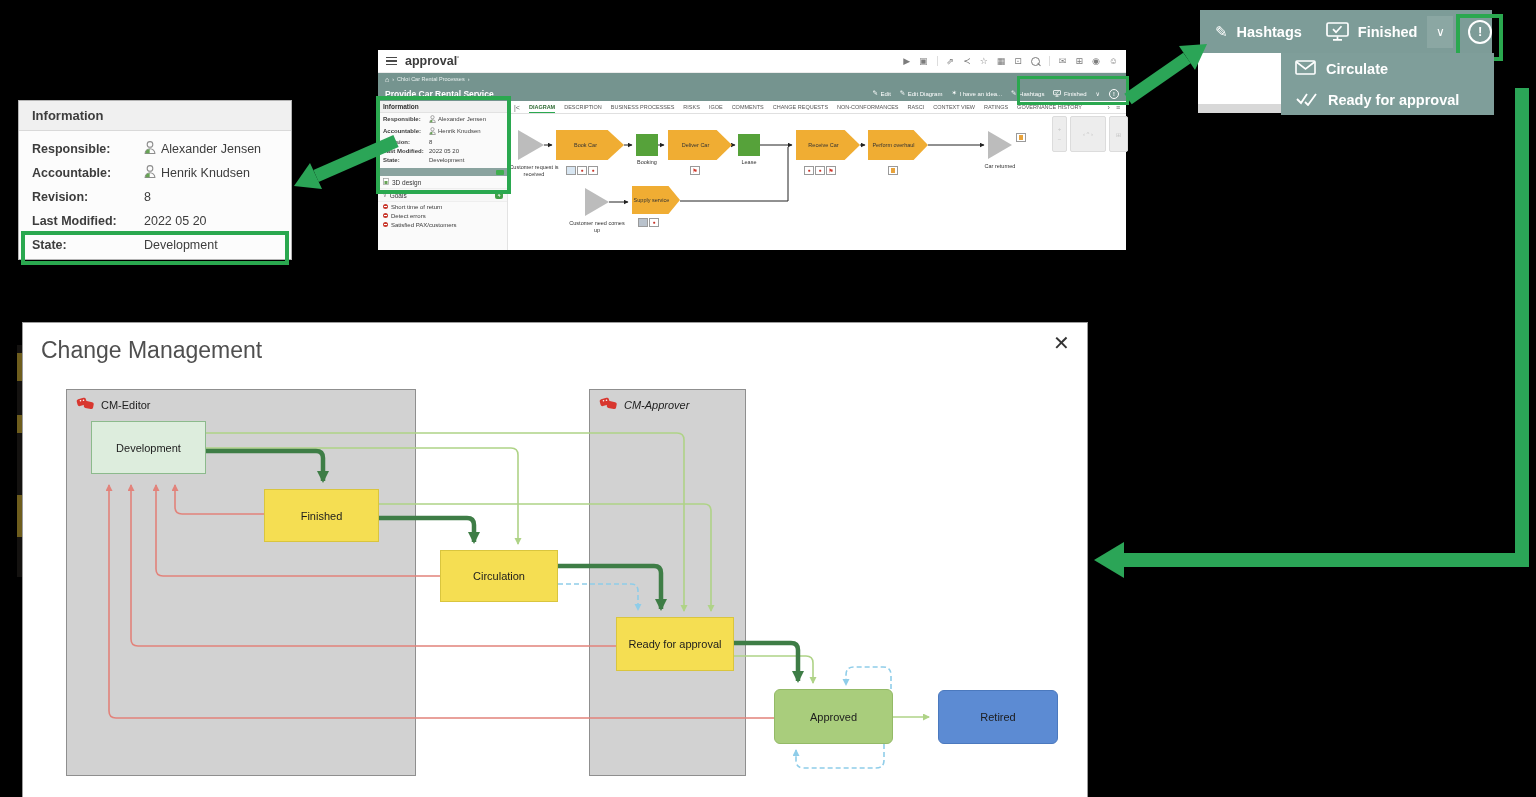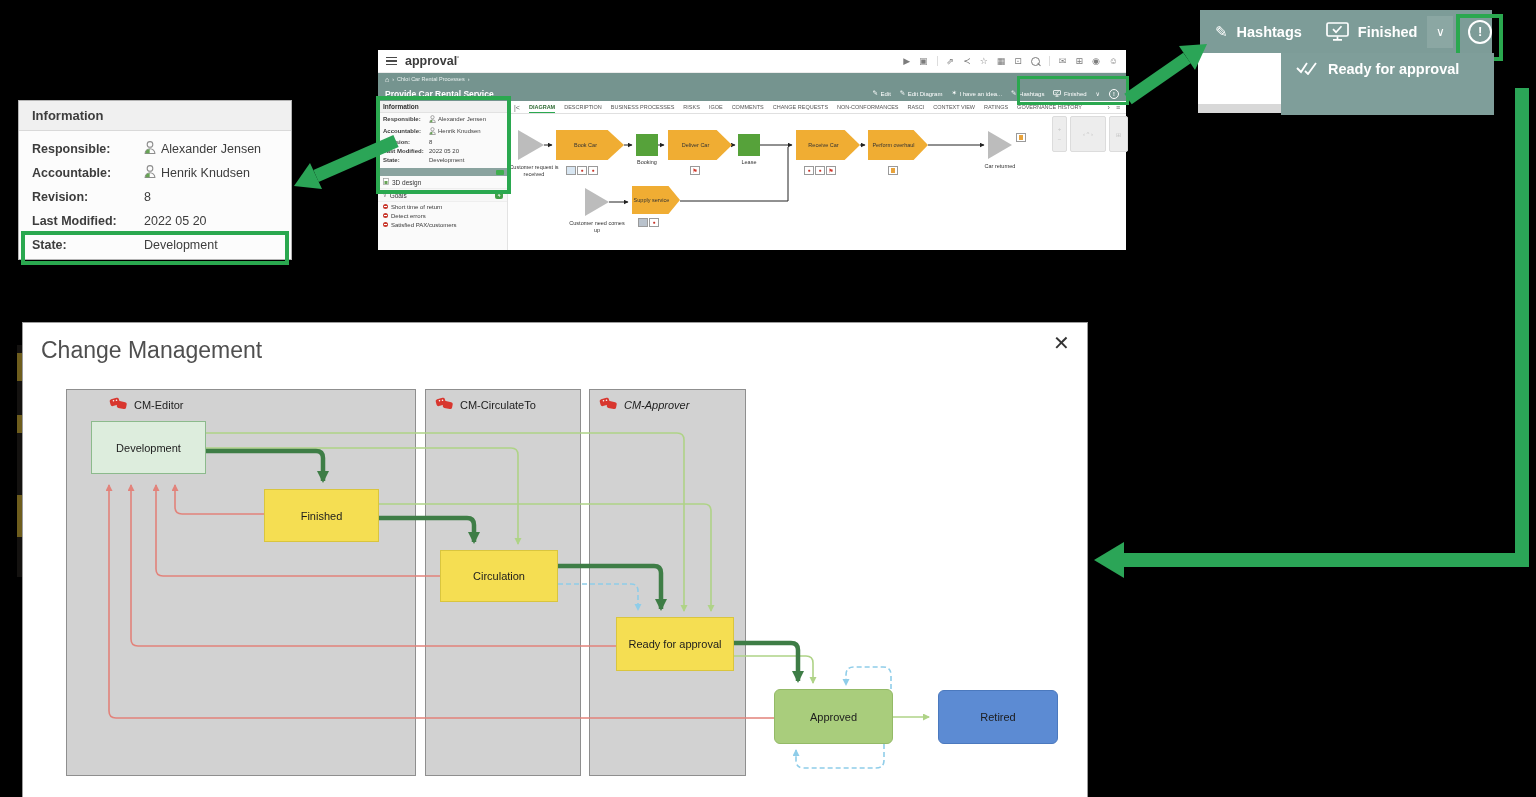--- a/index.html
+++ b/index.html
@@ -424,63 +424,57 @@
       <span class="fChevBox">
           <span>∨</span>
         </span>
       <span class="fInfo">!</span>
     </div>
     <div class="abs" id="fragHL"></div>
     <div class="abs fWhite"></div>
     <div class="abs fGray"></div>
     <div class="abs fMenu">
       <div class="fItem">
+        <span><svg width="21" height="15" viewBox="0 0 21 15">
+              <rect x="1" y="1" width="19" height="13" rx="1" fill="none" stroke="#fff" stroke-width="1.6"></rect>
+              <path d="M1.5,2 L10.5,9 L19.5,2" fill="none" stroke="#fff" stroke-width="1.6"></path>
+            </svg></span>
+        <span>Circulate</span>
+      </div>
+      <div class="fItem">
         <span><svg width="23" height="15" viewBox="0 0 23 15">
               <path d="M2,8 l4,4 6,-9" fill="none" stroke="#fff" stroke-width="1.8"></path>
               <path d="M10,11 l3,3 8,-11" fill="none" stroke="#fff" stroke-width="1.8"></path>
             </svg></span>
         <span>Ready for approval</span>
       </div>
     </div>
   </div>
 
   <div class="abs" id="sliver">
     <div class="oliveSeg" style="top:8px;height:28px;"></div>
     <div class="oliveSeg" style="top:70px;height:18px;"></div>
     <div class="oliveSeg" style="top:150px;height:42px;"></div>
   </div>
 
   <div class="abs" id="dlg">
     <div class="dTitle">Change Management</div>
     <div class="dClose">✕</div>
 
-    <div class="lane" style="left:43px;width:350px;padding-left:33px;">
+    <div class="lane" style="left:43px;width:350px;">
       <div class="laneHead">
         <span><svg width="19" height="14" viewBox="0 0 19 14">
               <g fill="#D8372F">
                 <rect x="1" y="1.5" width="9.5" height="7" rx="2" transform="rotate(-16 5.5 5)"></rect>
                 <rect x="8" y="4.5" width="9.5" height="7" rx="2" transform="rotate(12 12.5 8)"></rect>
               </g>
               <circle cx="4.5" cy="3.8" r="0.8" fill="#fff"></circle>
               <circle cx="7.5" cy="3.2" r="0.8" fill="#fff"></circle>
             </svg></span>
         <span>CM-Editor</span>
-      </div>
-    </div>
-    <div class="lane" style="left:402px;width:156px;">
-      <div class="laneHead">
-        <span><svg width="19" height="14" viewBox="0 0 19 14">
-              <g fill="#D8372F">
-                <rect x="1" y="1.5" width="9.5" height="7" rx="2" transform="rotate(-16 5.5 5)"></rect>
-                <rect x="8" y="4.5" width="9.5" height="7" rx="2" transform="rotate(12 12.5 8)"></rect>
-              </g>
-              <circle cx="4.5" cy="3.8" r="0.8" fill="#fff"></circle>
-              <circle cx="7.5" cy="3.2" r="0.8" fill="#fff"></circle>
-            </svg></span>
-        <span>CM-CirculateTo</span>
       </div>
     </div>
     <div class="lane" style="left:566px;width:157px;font-style:italic;">
       <div class="laneHead">
         <span><svg width="19" height="14" viewBox="0 0 19 14">
               <g fill="#D8372F">
                 <rect x="1" y="1.5" width="9.5" height="7" rx="2" transform="rotate(-16 5.5 5)"></rect>
                 <rect x="8" y="4.5" width="9.5" height="7" rx="2" transform="rotate(12 12.5 8)"></rect>
               </g>
               <circle cx="4.5" cy="3.8" r="0.8" fill="#fff"></circle>

